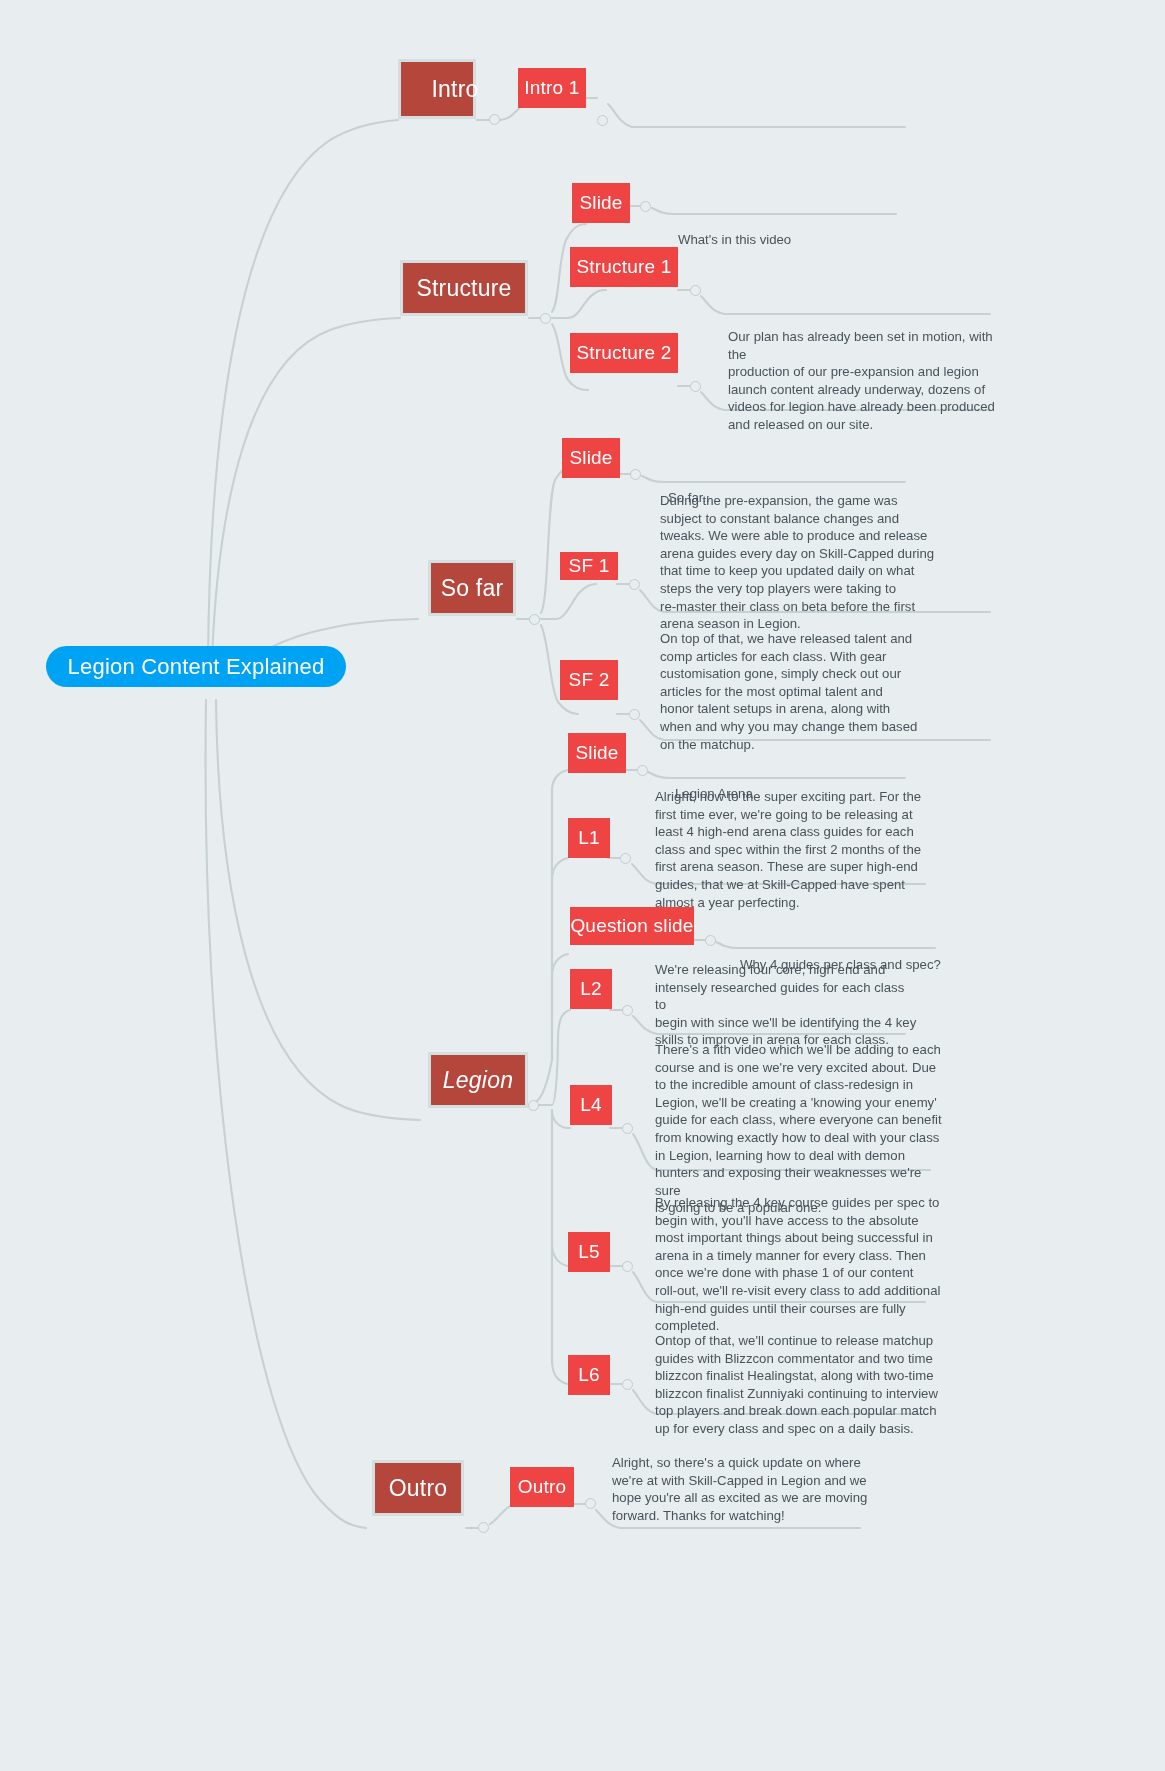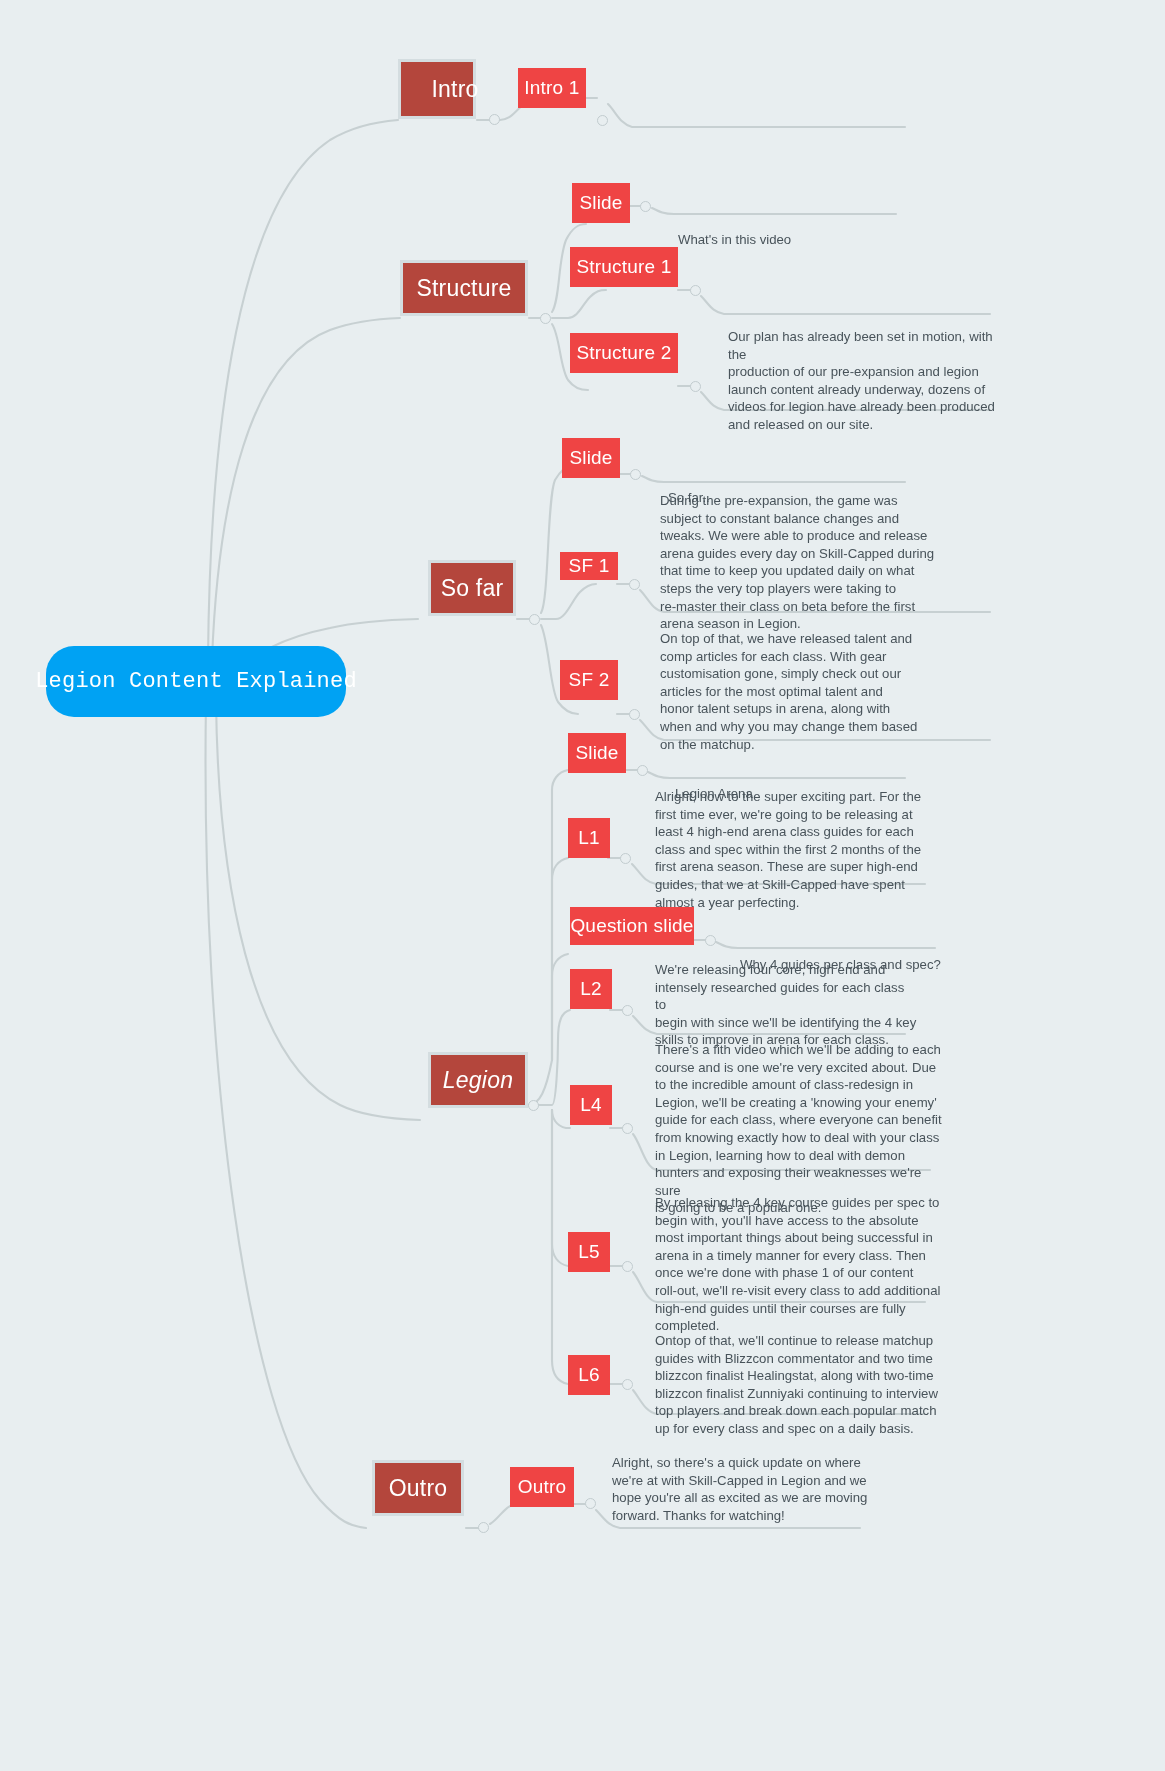--- a/index.html
+++ b/index.html
@@ -143,21 +143,21 @@
       <path d="M610,1384 L622,1384"></path>
       <path d="M633,1390 C641,1400 645,1412 657,1414 L925,1414"></path>
 
       <path d="M466,1528 L478,1528"></path>
       <path d="M490,1524 C500,1518 504,1506 516,1504 L518,1504"></path>
       <path d="M573,1504 L585,1504"></path>
       <path d="M596,1510 C604,1518 608,1526 620,1528 L860,1528"></path>
     </g>
   </svg>
 
-  <div class="node root" style="left:46px; top:646px; width:300px; height:71px;font-family:Liberation Mono, monospace;">
+  <div class="node root" style="left:46px; top:646px; width:300px; height:41px;">
     <span>Legion Content Explained</span>
   </div>
 
   <div class="node lvl1" style="left:398px; top:59px; width:78px; height:60px;padding-left:36px;">
     <span>Intro</span>
   </div>
   <div class="handle" style="left:489px; top:114px;"></div>
 
   <div class="node lvl2" style="left:518px; top:68px; width:68px; height:40px;">
     <span>Intro 1</span>

